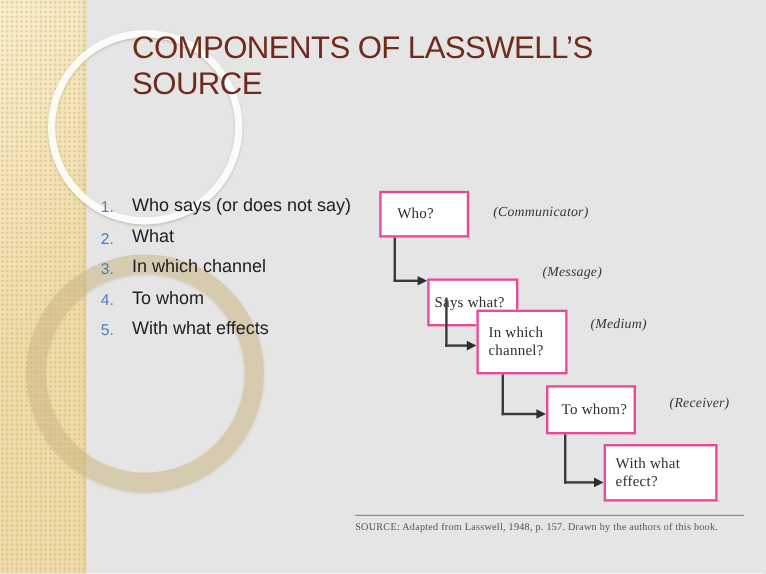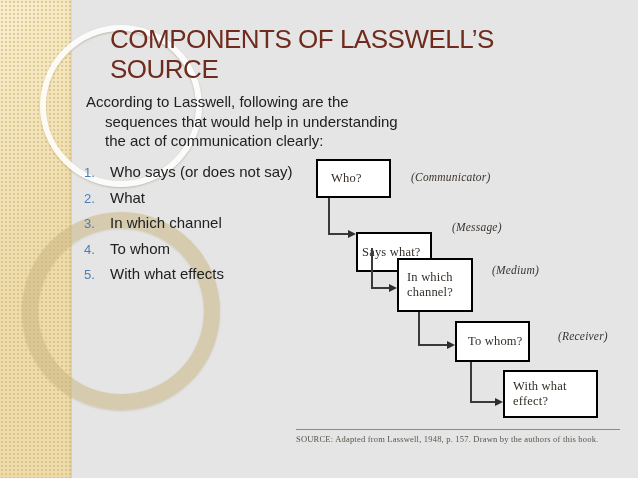--- a/index.html
+++ b/index.html
@@ -42,21 +42,21 @@
   .nlist{position:absolute;left:84px;top:163px;width:260px;z-index:2;}
   .nitem{display:flex;height:25.5px;align-items:flex-start;}
   .nitem .num{
     width:26px;flex:0 0 26px;color:#4e7fb4;font-size:13px;padding-top:2px;
   }
   .nitem .txt{color:#212121;font-size:15px;white-space:nowrap;}
   
   .diagram{position:absolute;left:0;top:0;width:638px;height:478px;z-index:2;
     font-family:"Liberation Serif",serif;color:#332e28;}
   .dbox{
-    position:absolute;background:#fff;border:2px solid #000000;
+    position:absolute;background:#fff;border:2px solid #ec4899;
     display:flex;align-items:center;font-size:12.5px;letter-spacing:0.2px;
     line-height:15px;
   }
   .b1{left:316px;top:159px;width:75px;height:39px;padding-left:13px;}
   .b2{left:356px;top:208px;width:76px;height:40px;padding-left:4px;margin-top:24px;}
   .b3{left:397px;top:258px;width:76px;height:54px;padding-left:8px;}
   .b4{left:455px;top:321px;width:75px;height:41px;padding-left:11px;}
   .b5{left:503px;top:370px;width:95px;height:48px;padding-left:8px;}
   .dbox{box-sizing:border-box;}
   .dlabel{
@@ -92,25 +92,20 @@
 
   <div class="sidebar"></div>
   <div class="ring ring1"></div>
   <div class="ring ring2"></div>
 
   <div class="title">
     <div>COMPONENTS OF LASSWELL’S</div>
     <div>SOURCE</div>
   </div>
 
-  <div class="intro">
-    <div>According to Lasswell, following are the</div>
-    <div class="cont">sequences that would help in understanding</div>
-    <div class="cont">the act of communication clearly:</div>
-  </div>
 
   <div class="nlist">
     <div class="nitem">
       <span class="num">1.</span>
       <span class="txt">Who says (or does not say)</span>
     </div>
     <div class="nitem">
       <span class="num">2.</span>
       <span class="txt">What</span>
     </div>

